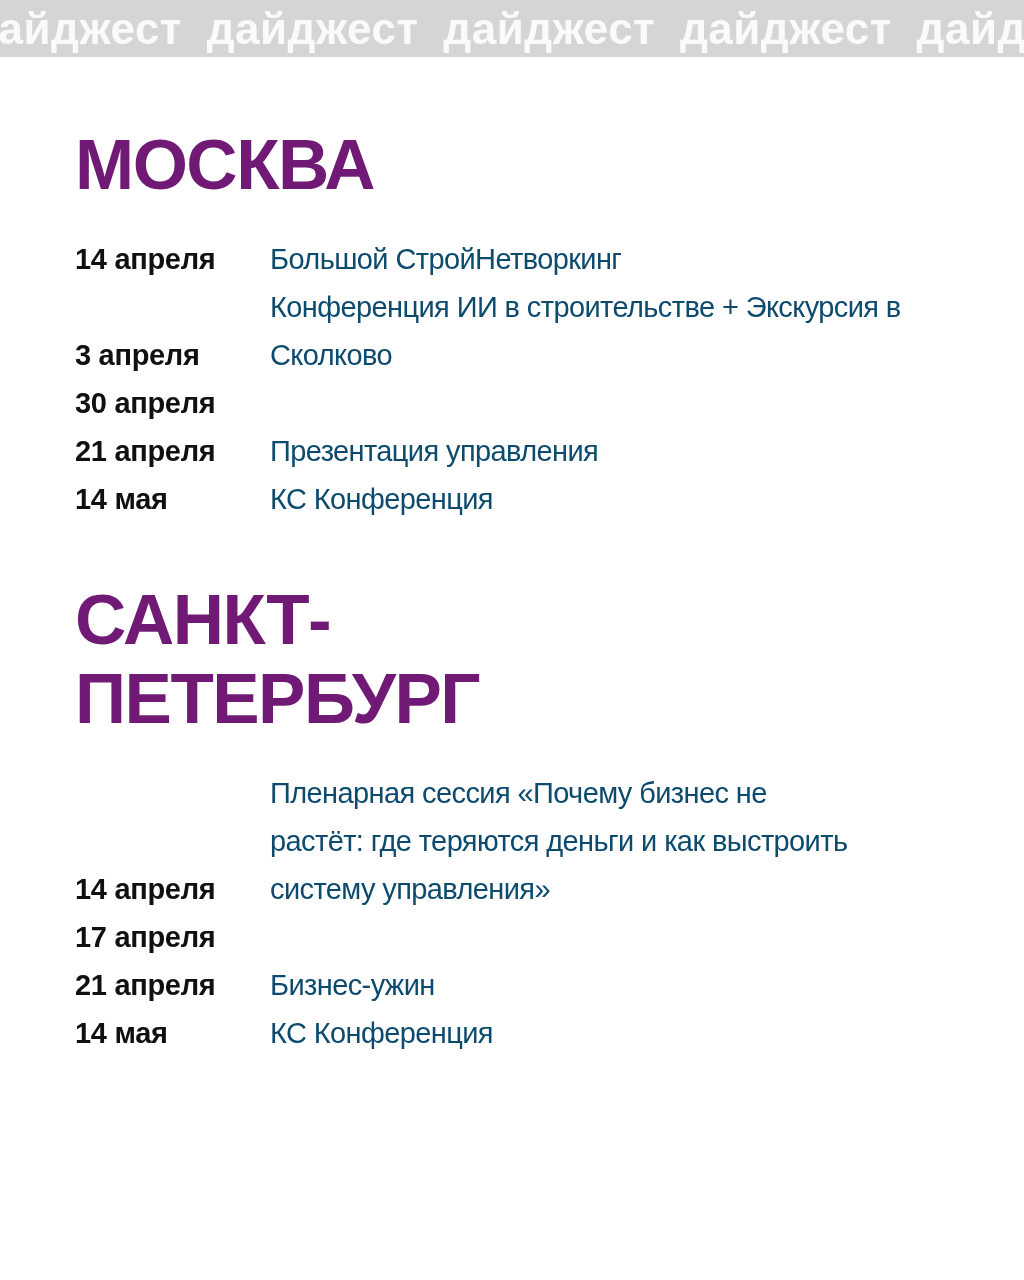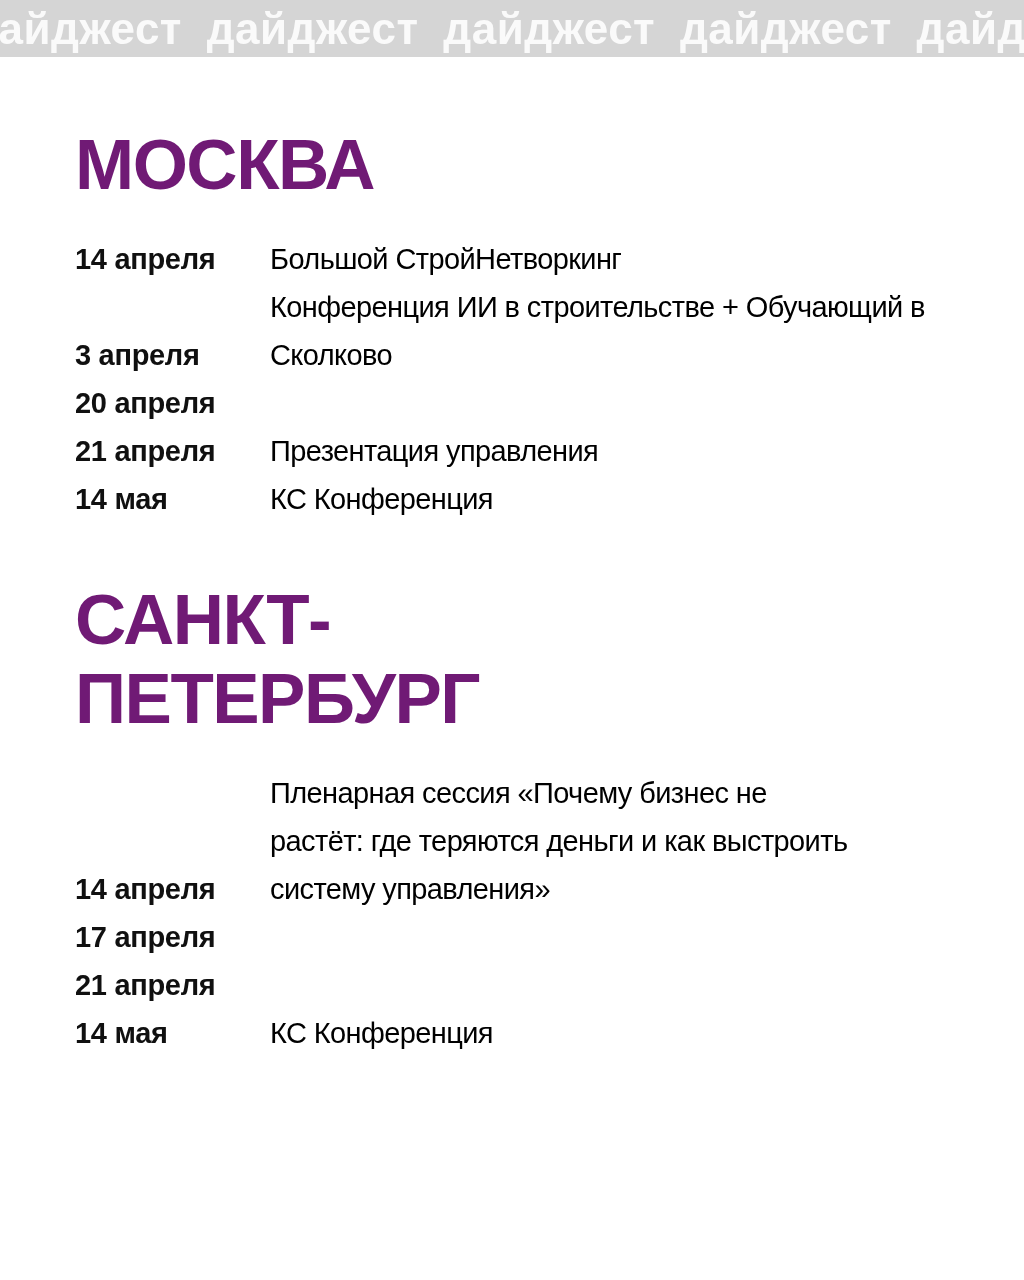--- a/index.html
+++ b/index.html
@@ -58,21 +58,21 @@
     line-height: 48px;
     letter-spacing: -0.3px;
     color: #101010;
   }
   .event-title {
     flex: 1 1 auto;
     font-size: 29px;
     font-weight: 400;
     line-height: 48px;
     letter-spacing: -0.6px;
-    color: #000000;
+    color: #0c4a6e;
     white-space: pre-line;
   }
 </style>
 </head>
 <body>
 
 <div class="page">
 
   <div class="banner">
     <div class="banner-text">дайджест дайджест дайджест дайджест дайджест</div>
@@ -82,25 +82,25 @@
 
     <section class="section-moscow">
       <h1 class="city-title">МОСКВА</h1>
       <div class="events">
         <div class="event-row">
           <div class="event-date">14 апреля</div>
           <div class="event-title">Большой СтройНетворкинг</div>
         </div>
         <div class="event-row">
           <div class="event-date">3 апреля</div>
-          <div class="event-title">Конференция ИИ в строительстве + Обучающий в
+          <div class="event-title">Конференция ИИ в строительстве + Экскурсия в
 Сколково</div>
         </div>
         <div class="event-row">
-          <div class="event-date">20 апреля</div>
+          <div class="event-date">30 апреля</div>
         </div>
         <div class="event-row">
           <div class="event-date">21 апреля</div>
           <div class="event-title">Презентация управления</div>
         </div>
         <div class="event-row">
           <div class="event-date">14 мая</div>
           <div class="event-title">КС Конференция</div>
         </div>
       </div>
@@ -114,20 +114,21 @@
           <div class="event-date">14 апреля</div>
           <div class="event-title">Пленарная сессия «Почему бизнес не
 растёт: где теряются деньги и как выстроить
 систему управления»</div>
         </div>
         <div class="event-row">
           <div class="event-date">17 апреля</div>
         </div>
         <div class="event-row">
           <div class="event-date">21 апреля</div>
+          <div class="event-title">Бизнес-ужин</div>
         </div>
         <div class="event-row">
           <div class="event-date">14 мая</div>
           <div class="event-title">КС Конференция</div>
         </div>
       </div>
     </section>
 
   </div>
 </div>

